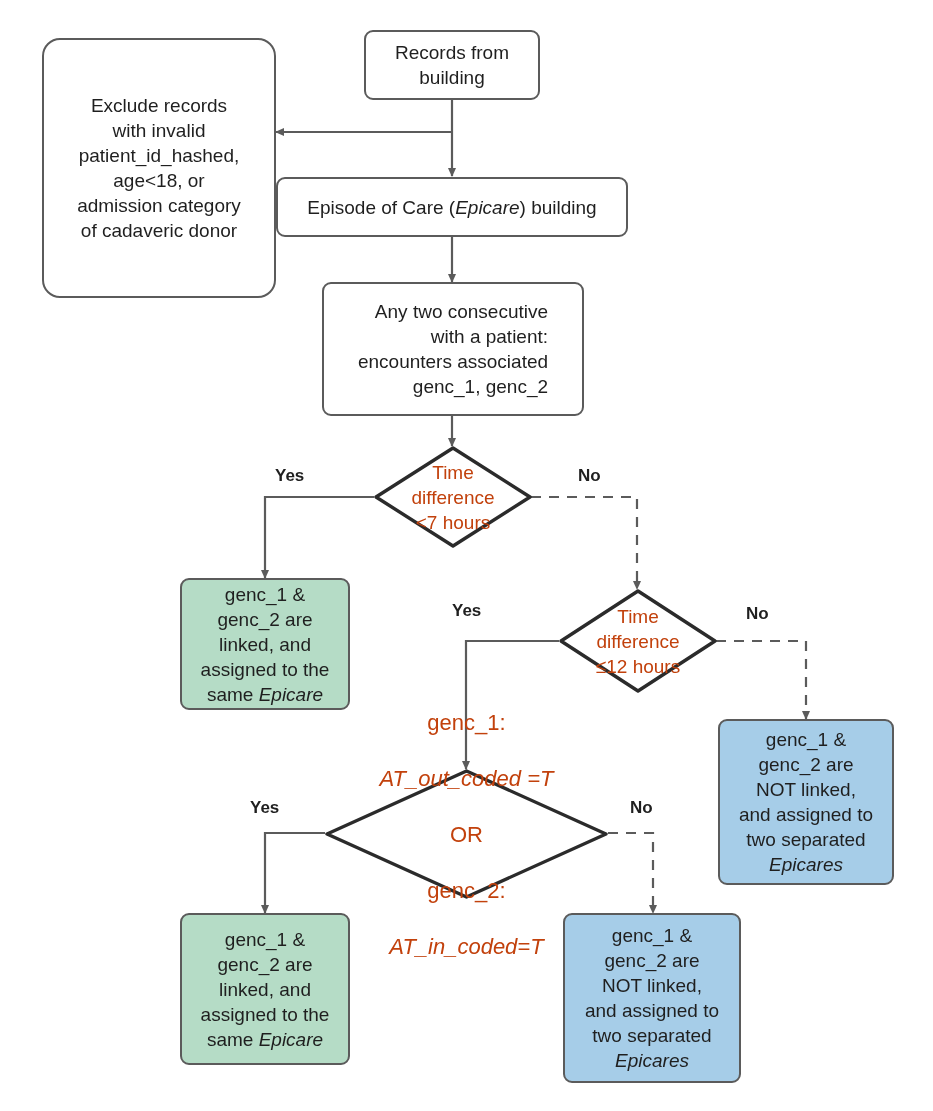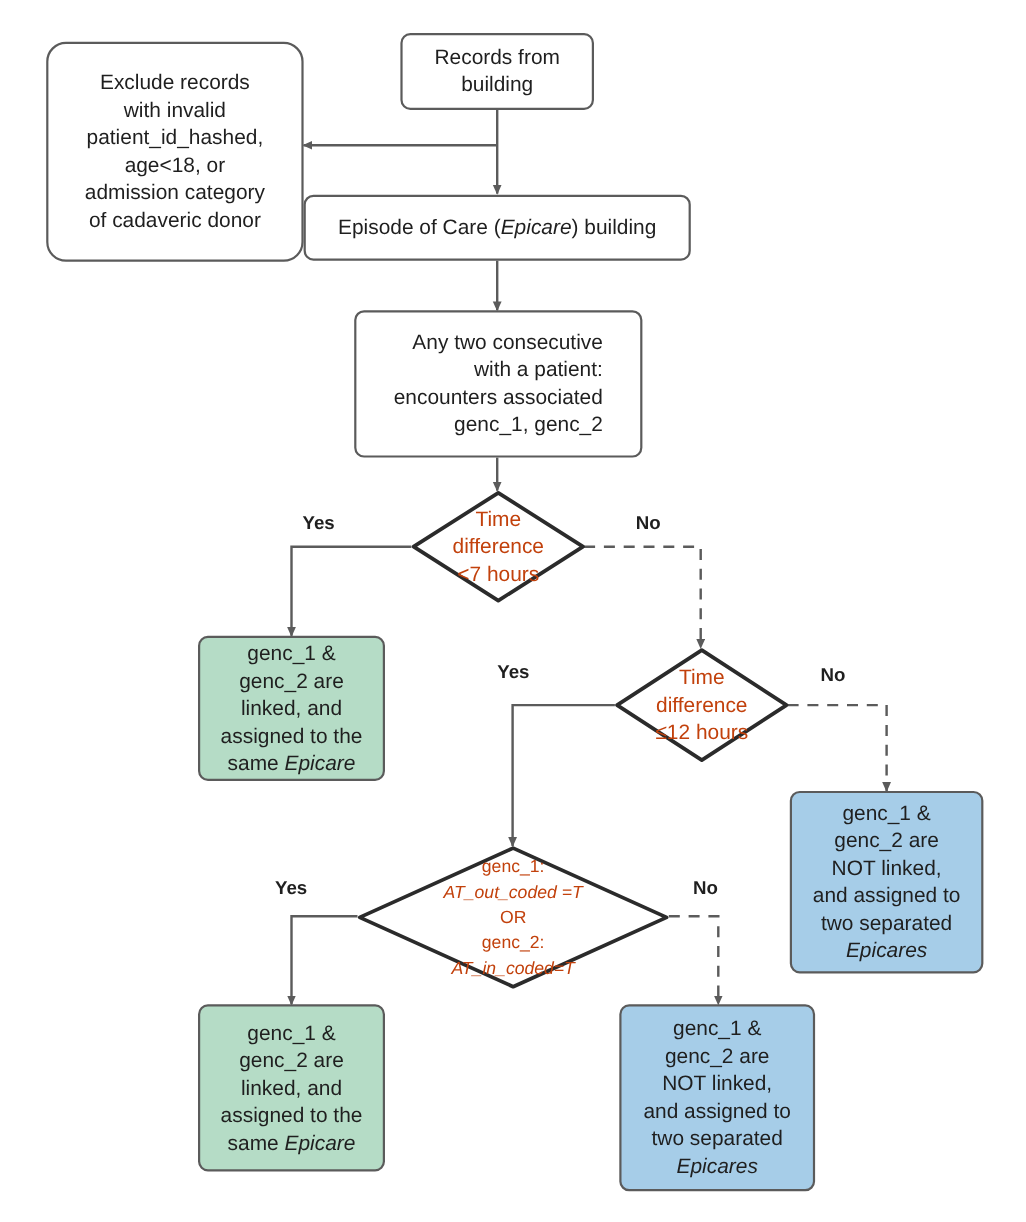--- a/index.html
+++ b/index.html
@@ -68,22 +68,23 @@
     display: flex;
     flex-direction: column;
     align-items: center;
     justify-content: center;
     text-align: center;
     color: #c2410c;
     font-size: 19px;
     line-height: 25px;
   }
   .diamond-label.small {
-    font-size: 16px;
+    font-size: 22px;
     line-height: 23px;
+    gap: 33px;
   }
   .edge-label {
     position: absolute;
     font-size: 17px;
     font-weight: bold;
     color: #1f1f1f;
     white-space: nowrap;
   }
   em.ital {
     font-style: italic;
@@ -125,21 +126,21 @@
     <path d="M608,833 L653,833 L653,913" fill="none" stroke="#5b5b5b" stroke-width="2.2" stroke-dasharray="10,8" marker-end="url(#arrowSolid)"></path>
   </svg>
 
   <div class="node box" style="left:364px; top:30px; width:176px; height:70px;">
     <div>
       <div>Records from</div>
       <div>building</div>
     </div>
   </div>
 
-  <div class="node box" style="left:42px; top:38px; width:234px; height:200px;border-radius:18px;">
+  <div class="node box" style="left:42px; top:38px; width:234px; height:260px;border-radius:18px;">
     <div>
       <div>Exclude records</div>
       <div>with invalid</div>
       <div>patient_id_hashed,</div>
       <div>age&lt;18, or</div>
       <div>admission category</div>
       <div>of cadaveric donor</div>
     </div>
   </div>
 

